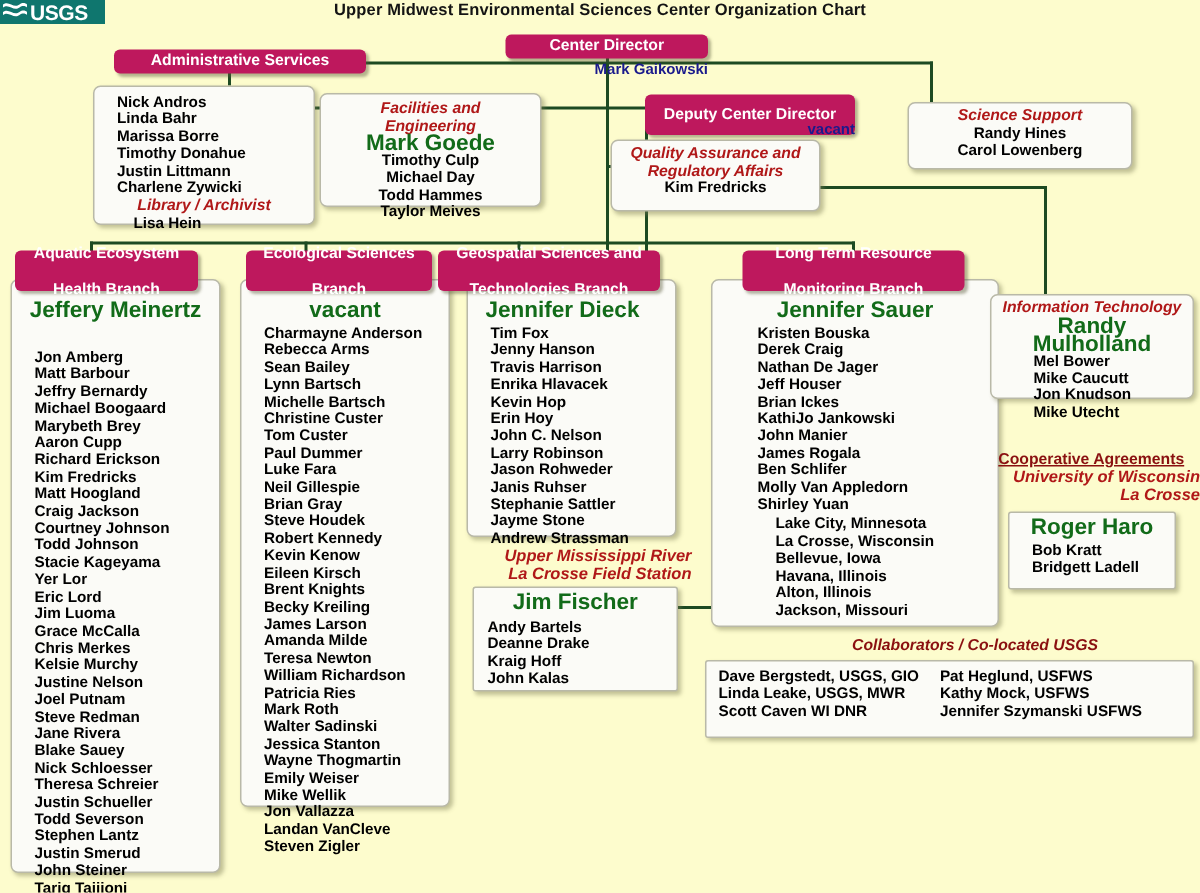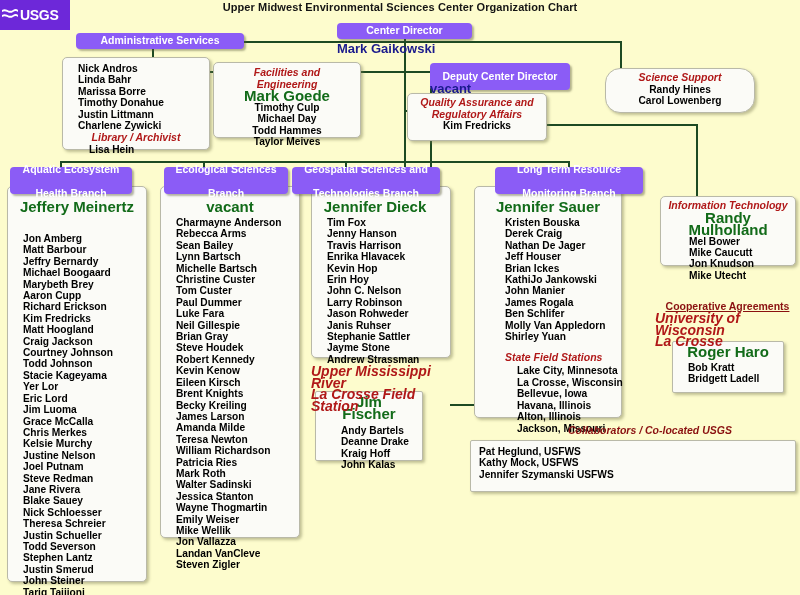--- a/index.html
+++ b/index.html
@@ -8,22 +8,22 @@
     background:#fdfccd;
     font-family:"Liberation Sans", sans-serif;
     position:relative;
     overflow:hidden;
     -webkit-font-smoothing:none;
   }
   #chart{position:absolute;left:0;top:0;width:800px;height:595px;}
 
   
   .usgs-logo{
-    position:absolute;left:0;top:0;width:70px;height:30px;
-    background:#6d28d9;display:flex;align-items:center;
+    position:absolute;left:0;top:0;width:70px;height:16px;
+    background:#0f766e;display:flex;align-items:center;
     gap:2px;padding-left:2px;box-sizing:border-box;
   }
   .usgs-wave{width:16px;height:14px;flex:0 0 auto;}
   .usgs-text{
     color:#ffffff;font-size:14px;font-weight:bold;letter-spacing:-0.3px;
     font-family:"Liberation Sans", sans-serif;line-height:1;
   }
 
   
   .chart-title{
@@ -32,21 +32,21 @@
     letter-spacing:0.1px;
   }
 
   
   .ln{position:absolute;background:#1d4a22;}
   .lnh{height:2px;}
   .lnv{width:2px;}
 
   
   .pill{
-    position:absolute;background:#8b5cf6;color:#ffffff;
+    position:absolute;background:#be185d;color:#ffffff;
     font-size:10.5px;font-weight:bold;text-align:center;
     border-radius:4px;line-height:11.5px;
     padding:2px 8px;box-sizing:border-box;
     box-shadow:2px 2px 2px rgba(90,90,60,.45);
     display:flex;align-items:center;justify-content:center;
     z-index:4;
   }
   .pill span{display:block;width:100%;}
 
   
@@ -62,30 +62,30 @@
   .names div{white-space:nowrap;}
   .lead{
     font-size:15px;font-weight:bold;color:#126b19;text-align:center;
     line-height:12px;
   }
   .redhead{
     font-size:10.5px;font-weight:bold;font-style:italic;color:#b01818;
     text-align:center;line-height:11.5px;
   }
   .sub-red{
-    position:absolute;font-size:14px;font-weight:bold;font-style:italic;
-    color:#b01818;text-align:left;line-height:11.5px;z-index:5;
+    position:absolute;font-size:11px;font-weight:bold;font-style:italic;
+    color:#b01818;text-align:right;line-height:11.5px;z-index:5;
   }
   .coop-label{
     position:absolute;font-size:10.5px;font-weight:bold;color:#8a1010;
     text-align:center;line-height:12px;z-index:5;
   }
   .center-name{
-    position:absolute;font-size:13px;font-weight:bold;color:#1a1a8c;
-    text-align:left;z-index:5;
+    position:absolute;font-size:10px;font-weight:bold;color:#1a1a8c;
+    text-align:right;z-index:5;
   }
   .sf-title{
     font-size:10.5px;font-weight:bold;font-style:italic;color:#b01818;
     line-height:12px;
   }
   .indent{padding-left:9px;}
   .ctr{text-align:center;}
 </style>
 </head>
 <body>
@@ -169,21 +169,21 @@
   </div>
 
   <div class="box" style="left:407px;top:93px;width:140px;height:48px;padding:3px 5px;">
     <div class="redhead">Quality Assurance and</div>
     <div class="redhead">Regulatory Affairs</div>
     <div class="names ctr">
         <div>Kim Fredricks</div>
       </div>
   </div>
 
-  <div class="box" style="left:605px;top:68px;width:150px;height:45px;padding:3px 6px;border-radius:15px;">
+  <div class="box" style="left:605px;top:68px;width:150px;height:45px;padding:3px 6px;">
     <div class="redhead">Science Support</div>
     <div class="names ctr">
         <div>Randy Hines</div>
         <div>Carol Lowenberg</div>
       </div>
   </div>
 
   <div class="pill" style="left:10px;top:167px;width:122px;height:27px;line-height:12px;">
     <span>
       <span>Aquatic Ecosystem</span><br><span>Health Branch</span>
@@ -291,51 +291,50 @@
         <div>Janis Ruhser</div>
         <div>Stephanie Sattler</div>
         <div>Jayme Stone</div>
         <div>Andrew Strassman</div>
       </div>
   </div>
 
   <div class="sub-red" style="left:311px;top:366px;width:150px;">
     <span>Upper Mississippi River</span><br><span>La Crosse Field Station</span>
   </div>
-  <div class="box sq" style="left:315px;top:391px;width:108px;height:70px;padding:4px 16px;">
+  <div class="box sq" style="left:315px;top:391px;width:137px;height:70px;padding:4px 0;">
     <div class="lead" style="margin-bottom:5px;">Jim Fischer</div>
     <div class="names indent">
         <div>Andy Bartels</div>
         <div>Deanne Drake</div>
         <div>Kraig Hoff</div>
         <div>John Kalas</div>
       </div>
   </div>
 
   <div class="pill" style="left:495px;top:167px;width:148px;height:27px;line-height:12px;">
     <span>
       <span>Long Term Resource</span><br><span>Monitoring Branch</span>
     </span>
   </div>
-  <div class="box" style="left:474px;top:186px;width:148px;height:232px;padding:12px 8px 4px 8px;">
+  <div class="box" style="left:474px;top:186px;width:192px;height:232px;padding:12px 8px 4px 8px;">
     <div class="lead" style="margin-top:2px;margin-bottom:4px;">Jennifer Sauer</div>
     <div class="names" style="padding-left:22px;">
         <div>Kristen Bouska</div>
         <div>Derek Craig</div>
         <div>Nathan De Jager</div>
         <div>Jeff Houser</div>
         <div>Brian Ickes</div>
         <div>KathiJo Jankowski</div>
         <div>John Manier</div>
         <div>James Rogala</div>
         <div>Ben Schlifer</div>
         <div>Molly Van Appledorn</div>
         <div>Shirley Yuan</div>
       </div>
-    <div class="sf-title" style="padding-left:22px;margin-top:9px;">State Field Stations</div>
     <div class="names" style="padding-left:34px;margin-top:2px;">
         <div>Lake City, Minnesota</div>
         <div>La Crosse, Wisconsin</div>
         <div>Bellevue, Iowa</div>
         <div>Havana, Illinois</div>
         <div>Alton, Illinois</div>
         <div>Jackson, Missouri</div>
       </div>
   </div>
 
@@ -358,19 +357,24 @@
     <div class="lead" style="margin-bottom:4px;">Roger Haro</div>
     <div class="names indent">
         <div>Bob Kratt</div>
         <div>Bridgett Ladell</div>
       </div>
   </div>
 
   <div class="coop-label" style="left:500px;top:424px;width:300px;font-style:italic;">Collaborators / Co-located USGS</div>
   <div class="box sq" style="left:470px;top:440px;width:326px;height:52px;padding:5px 8px;display:flex;gap:14px;">
     <div class="names">
+        <div>Dave Bergstedt, USGS, GIO</div>
+        <div>Linda Leake, USGS, MWR</div>
+        <div>Scott Caven WI DNR</div>
+      </div>
+    <div class="names">
         <div>Pat Heglund, USFWS</div>
         <div>Kathy Mock, USFWS</div>
         <div>Jennifer Szymanski USFWS</div>
       </div>
   </div>
 
 </div>
 
 </body></html>

